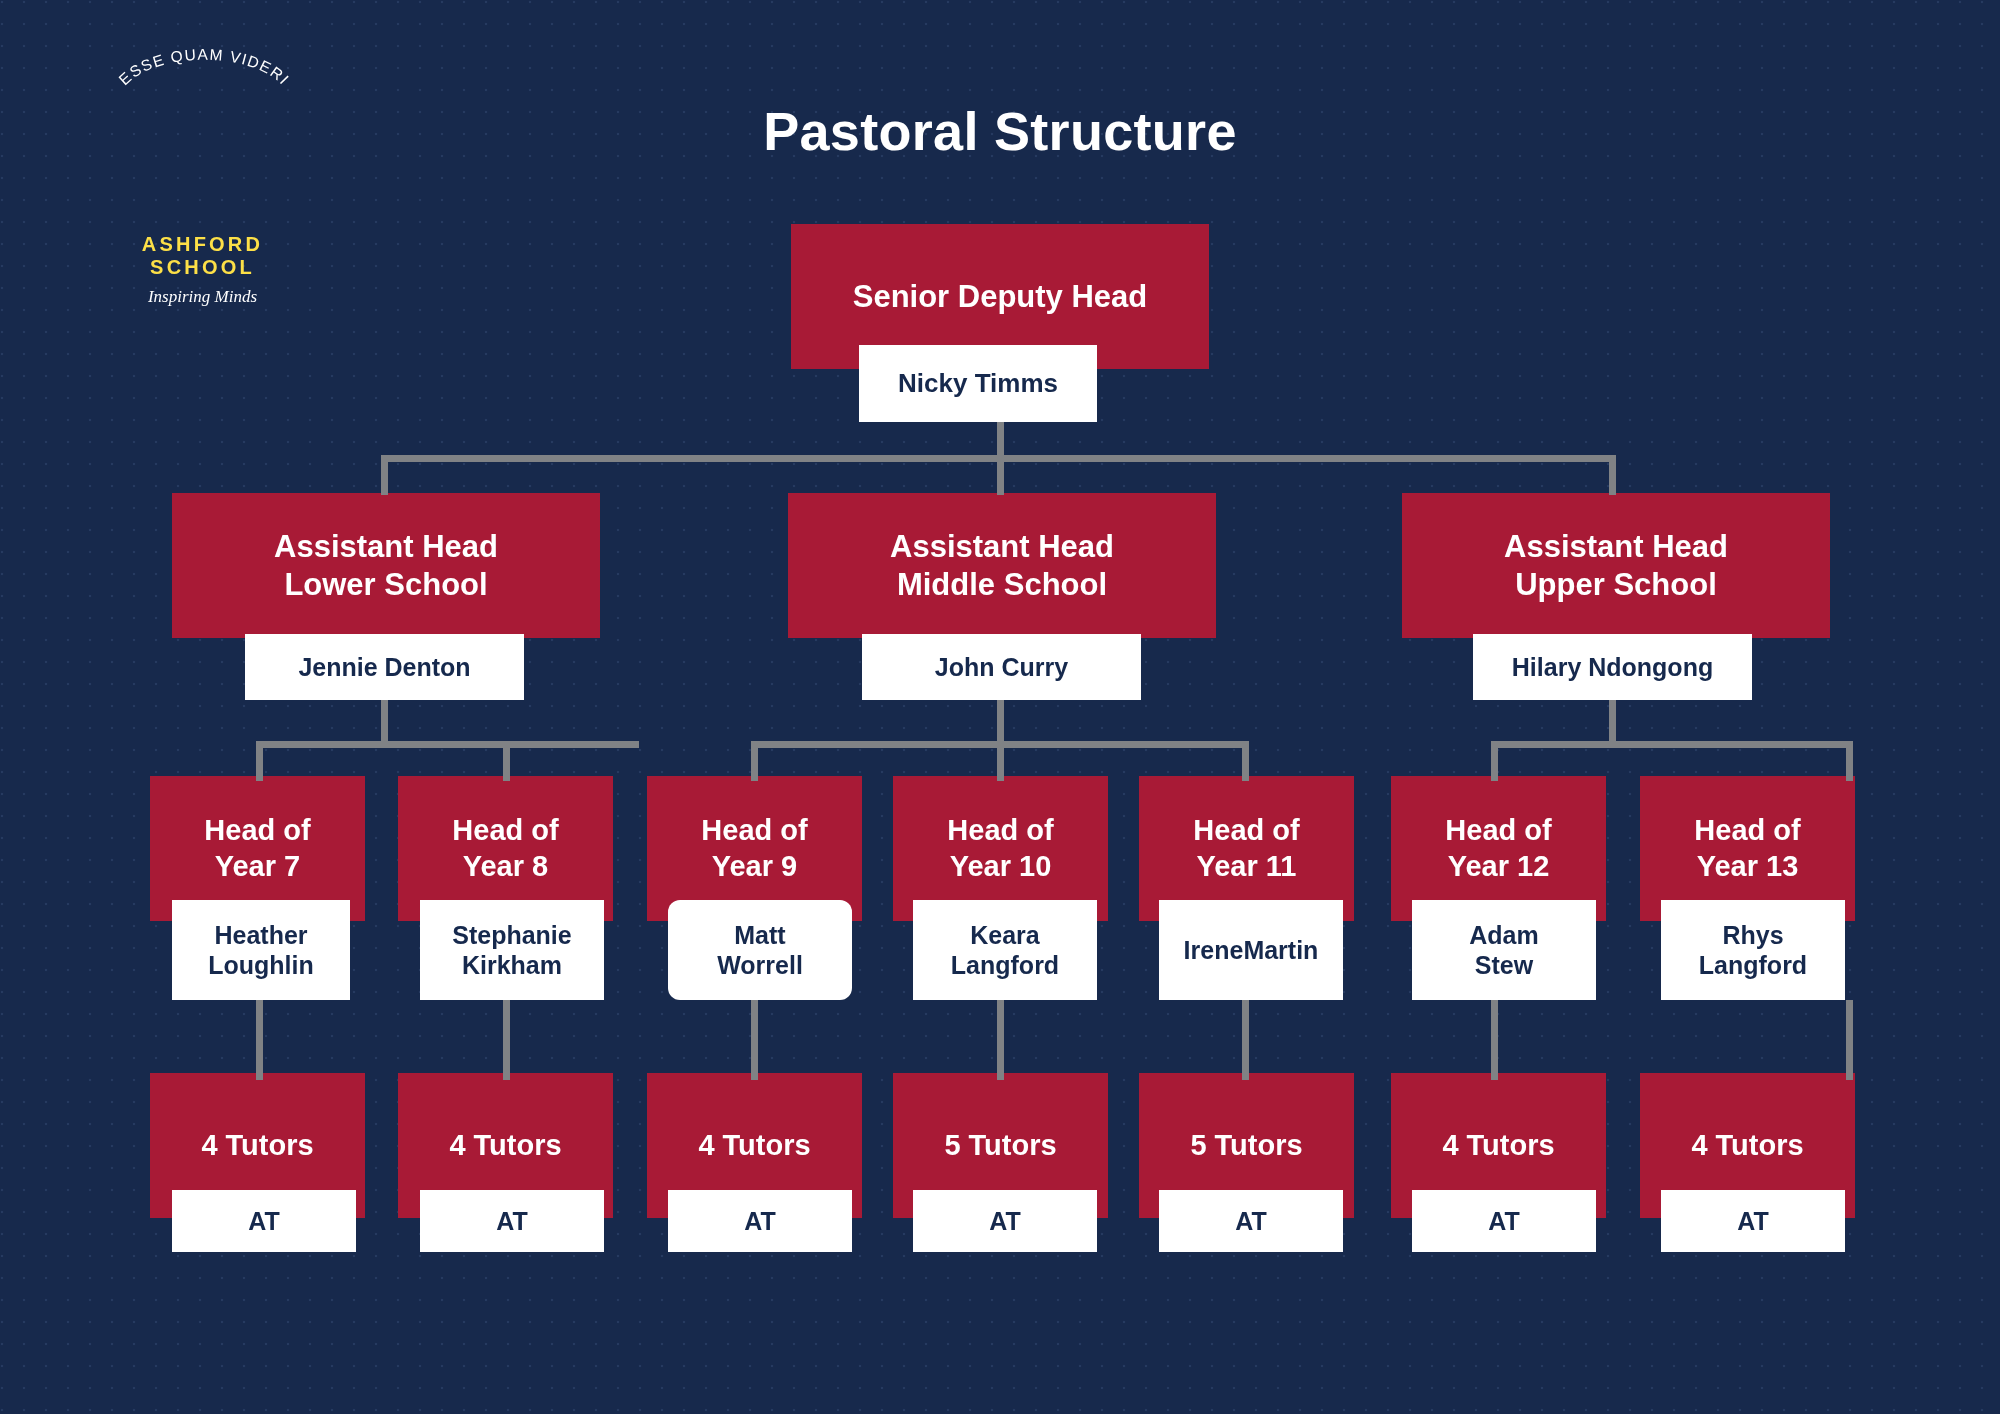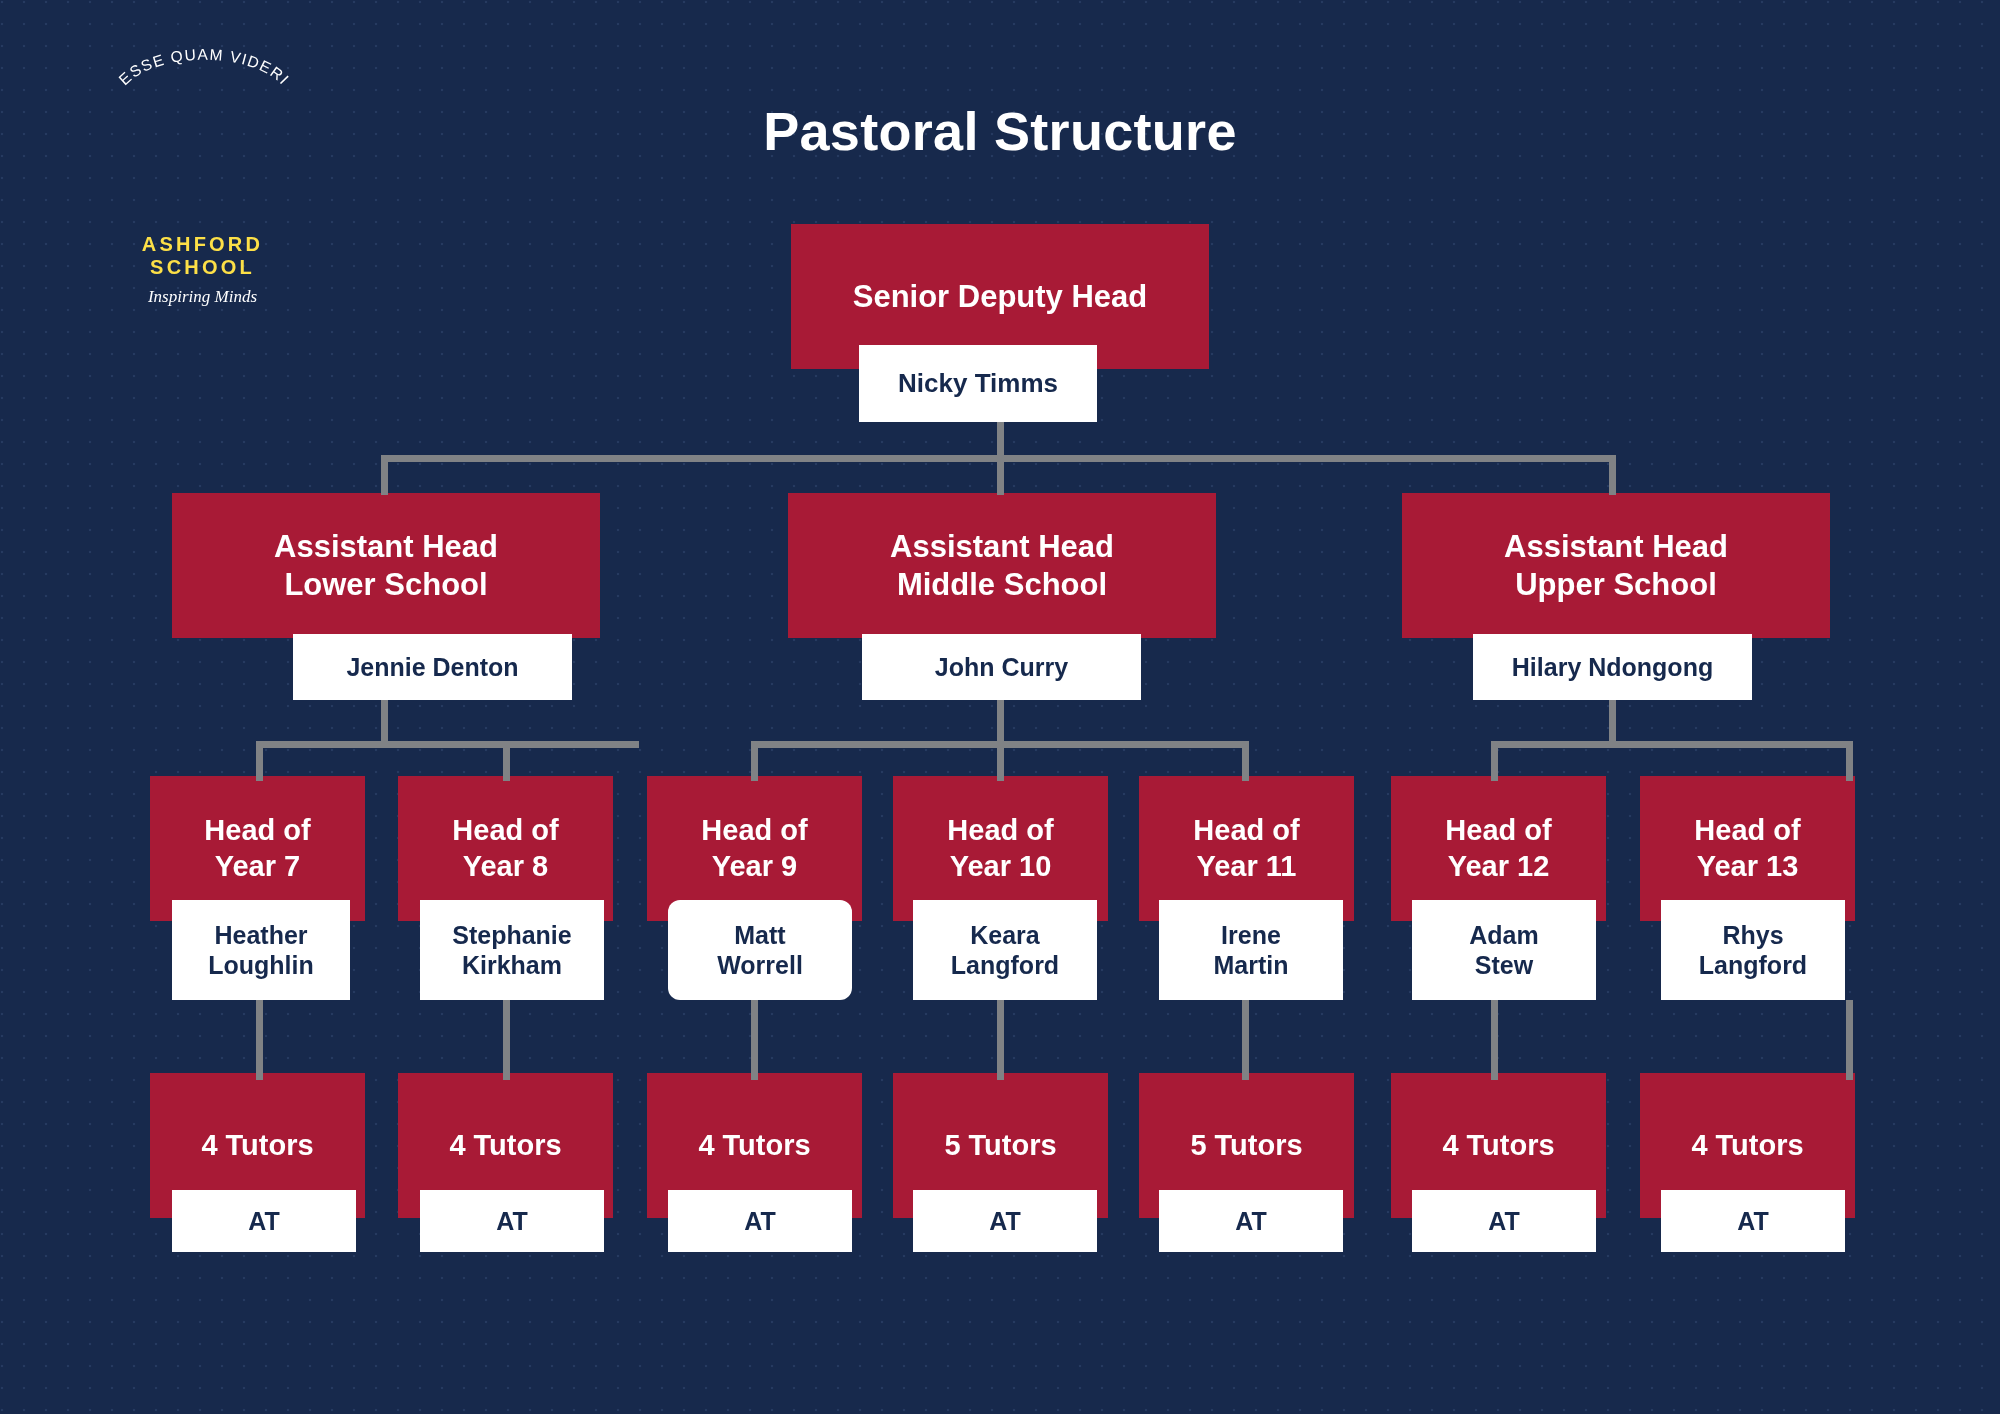--- a/index.html
+++ b/index.html
@@ -145,21 +145,21 @@
   <div class="namebox" style="left:859px;top:345px;width:238px;height:77px;font-size:26px;">
     <span>Nicky Timms</span>
   </div>
 </div>
 
 <div class="node">
   <div class="box" style="left:172px;top:493px;width:428px;height:145px;font-size:31px;flex-direction:column;">
     <span>Assistant Head</span>
     <span>Lower School</span>
   </div>
-  <div class="namebox" style="left:245px;top:634px;width:279px;height:66px;font-size:25px;margin-left:48px;">
+  <div class="namebox" style="left:245px;top:634px;width:279px;height:66px;font-size:25px;">
     <span>Jennie Denton</span>
   </div>
 </div>
 
 <div class="node">
   <div class="box" style="left:788px;top:493px;width:428px;height:145px;font-size:31px;flex-direction:column;">
     <span>Assistant Head</span>
     <span>Middle School</span>
   </div>
   <div class="namebox" style="left:862px;top:634px;width:279px;height:66px;font-size:25px;">
@@ -219,21 +219,21 @@
     <span>Keara</span>
     <span>Langford</span>
   </div>
 </div>
 
 <div class="node">
   <div class="box" style="left:1139px;top:776px;width:215px;height:145px;font-size:29px;flex-direction:column;">
     <span>Head of</span>
     <span>Year 11</span>
   </div>
-  <div class="namebox" style="left:1159px;top:900px;width:184px;height:100px;font-size:25px;flex-direction:column;">
+  <div class="namebox" style="left:1159px;top:900px;width:184px;height:100px;font-size:25px;flex-direction:row;">
     <span>Irene</span>
     <span>Martin</span>
   </div>
 </div>
 
 <div class="node">
   <div class="box" style="left:1391px;top:776px;width:215px;height:145px;font-size:29px;flex-direction:column;">
     <span>Head of</span>
     <span>Year 12</span>
   </div>

